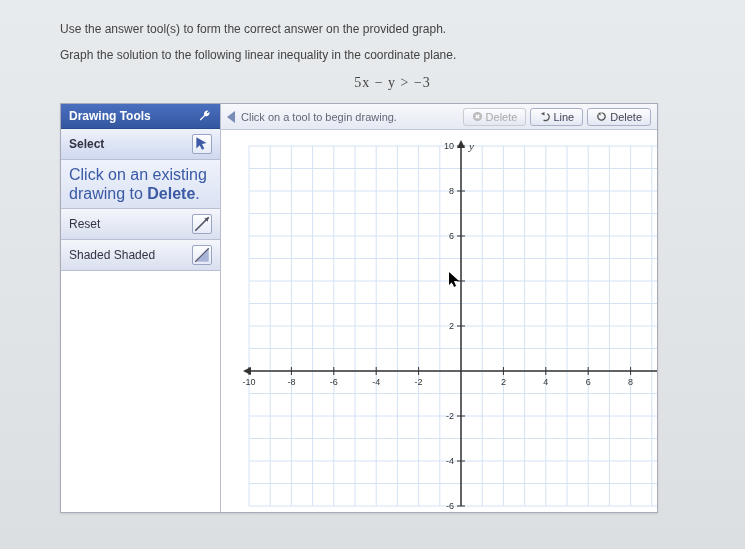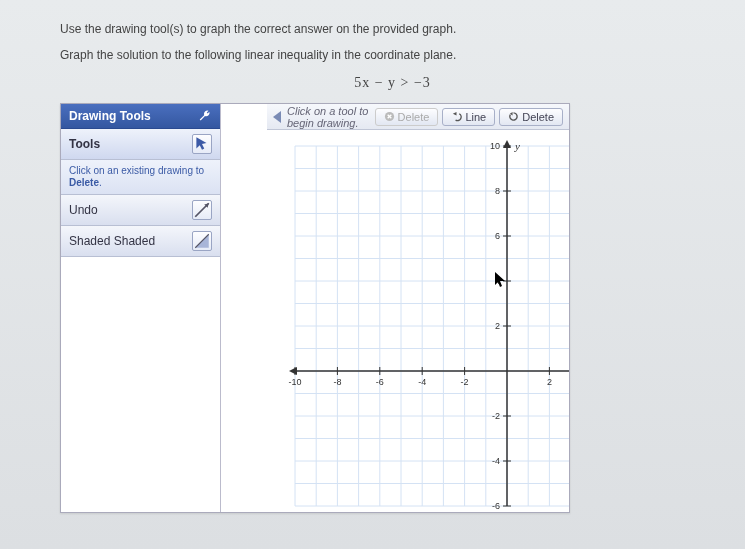--- a/index.html
+++ b/index.html
@@ -30,24 +30,23 @@
     font-family: "Times New Roman", serif;
     font-size: 14px;
     letter-spacing: 1px;
     margin-bottom: 6px;
   }
   .inequality b { font-weight: normal; }
   .app {
     display: flex;
     border: 1px solid #aab;
     background: #fff;
-    width: 510px;
+    width: 598px;
     height: 410px;
     box-shadow: 0 1px 2px rgba(0,0,0,0.1);
-    gap: 46px;
   }
   .sidebar {
     width: 160px;
     background: #fff;
     border-right: 1px solid #bbc;
     display: flex;
     flex-direction: column;
   }
   .panel-header {
     background: linear-gradient(#4a6fbf, #3457a0);
@@ -76,21 +75,21 @@
     color: #334;
   }
   .tool-row.selected {
     background: linear-gradient(#eef2fb, #cfd8ef);
     font-weight: bold;
   }
   .hint-row {
     padding: 5px 8px;
     background: linear-gradient(#eef2fb, #dbe2f3);
     border-bottom: 1px solid #b8bfd3;
-    font-size: 10px;
+    font-size: 16px;
     color: #3a5aa5;
     line-height: 1.2;
   }
   .hint-row b { color: #3a5aa5; }
   .tool-icon {
     width: 20px; height: 20px;
     border: 1px solid #9aa5c4;
     background: linear-gradient(#fdfdff,#e6ebf7);
     border-radius: 2px;
     display: flex;
@@ -116,21 +115,20 @@
     width: 0; height: 0;
     border-top: 6px solid transparent;
     border-bottom: 6px solid transparent;
     border-right: 8px solid #7a8bb5;
     margin-right: 6px;
   }
   .topbar-hint {
     flex: 1;
     color: #667;
     font-size: 11px;
-    font-style: italic;
   }
   .btn {
     display: inline-flex;
     align-items: center;
     gap: 3px;
     padding: 2px 8px;
     margin-left: 4px;
     border: 1px solid #a8b0c8;
     border-radius: 3px;
     background: linear-gradient(#fdfdff,#e2e7f2);
@@ -161,54 +159,54 @@
     font: italic 11px "Times New Roman", serif;
     fill: #333;
   }
 </style>
 </head>
 <body>
 
 <div class="page">
 
   <div class="instructions">
-    <p>Use the drawing tool(s) to graph the correct answer on the provided graph.</p>
+    <p>Use the answer tool(s) to form the correct answer on the provided graph.</p>
     <p>Graph the solution to the following linear inequality in the coordinate plane.</p>
     <div class="inequality">
       <b>5x − y &gt;  −3</b>
     </div>
   </div>
 
   <div class="app">
 
     <div class="sidebar">
       <div class="panel-header">
         <span>Drawing Tools</span>
         <span class="wrench">
           <svg viewBox="0 0 16 16">
               <path fill="#fff" d="M13 3a4 4 0 0 1-5 5L3 13l-1-1 5-5a4 4 0 0 1 5-5l-2 2 1 1 2-2z"></path>
             </svg>
         </span>
       </div>
 
       <div class="tool-row selected">
-        <span>Tools</span>
+        <span>Select</span>
         <span class="tool-icon">
           <svg viewBox="0 0 16 16">
               <path fill="#3c5aa6" d="M3 2l9 5-4 1 2 4-2 1-2-4-3 3z"></path>
             </svg>
         </span>
       </div>
 
       <div class="hint-row">
         <span>Click on an existing drawing to </span><b>Delete</b><span>.</span>
       </div>
 
       <div class="tool-row">
-        <span>Undo</span>
+        <span>Reset</span>
         <span class="tool-icon">
           <svg viewBox="0 0 16 16">
               <line x1="2" y1="14" x2="14" y2="2" stroke="#556" stroke-width="1.5"></line>
               <polygon points="14,2 10,3 13,6" fill="#556"></polygon>
             </svg>
         </span>
       </div>
 
 
       <div class="tool-row">

